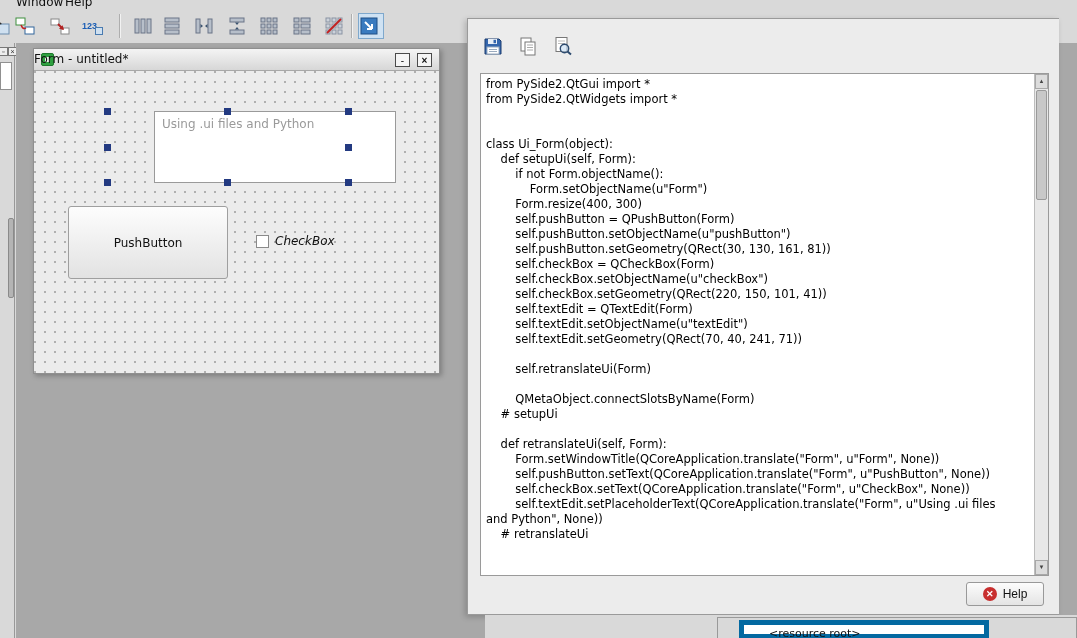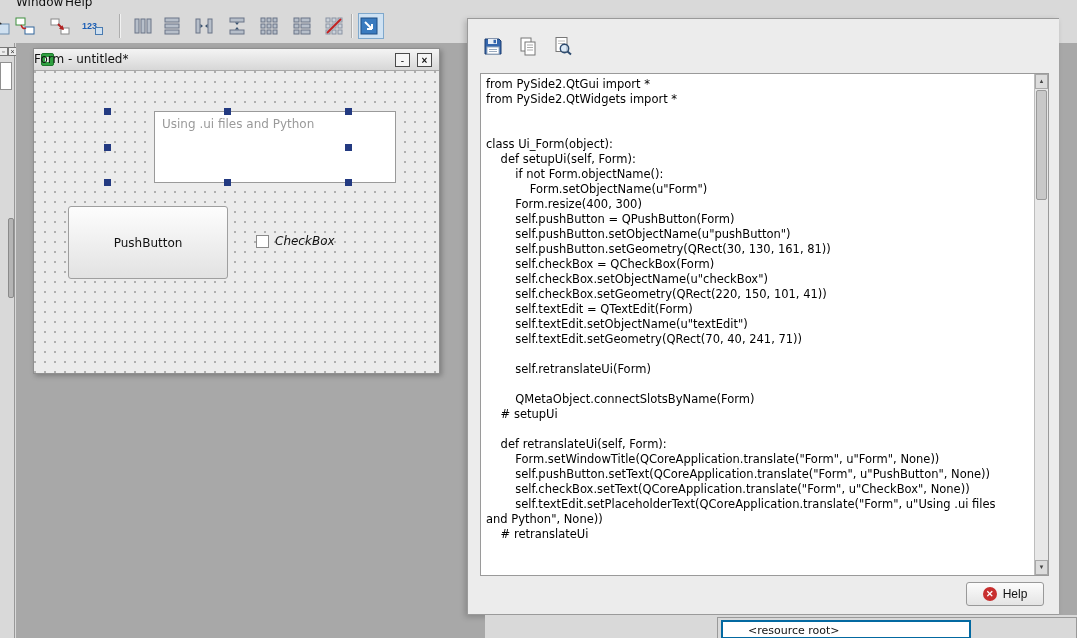--- a/index.html
+++ b/index.html
@@ -59,21 +59,21 @@
   .v-arrow.up { top:0; }
   .v-arrow.down { bottom:0; }
   .v-thumb { position:absolute; left:1px; top:16px; width:11px; height:110px; background:#c8c8c8; border:1px solid #9a9a9a; border-radius:2px; }
 
   .close-btn { position:absolute; right:15px; top:563px; width:78px; height:24px; background:linear-gradient(#fcfcfc,#e4e4e4); border:1px solid #999; border-radius:3px; display:flex; align-items:center; justify-content:center; gap:6px; font-size:12px; color:#111; }
   .close-x { width:14px; height:14px; border-radius:50%; background:#c82f2f; color:#fff; font-size:9px; line-height:14px; text-align:center; font-weight:bold; }
 
   
   .bottom-strip { position:absolute; left:485px; top:615px; width:592px; height:23px; background:#d9d9d9; }
   .resource-panel { position:absolute; left:717px; top:617px; width:360px; height:21px; background:#d9d9d9; border:1px solid #999; border-bottom:none; }
-  .resource-list { position:absolute; left:3px; top:2px; width:250px; height:19px; background:#fff; border:2px solid #0369a1; font-size:11px; color:#111; padding:2px 4px 0 25px; }
+  .resource-list { position:absolute; left:21px; top:2px; width:250px; height:19px; background:#fff; border:5px solid #0369a1; font-size:11px; color:#111; padding:2px 4px 0 25px; }
 </style>
 </head>
 <body>
 
 <div id="app">
 
   <div class="menubar">
     <span class="menu-item" style="left:8px">Window</span>
     <span class="menu-item" style="left:57px">Help</span>
   </div>

